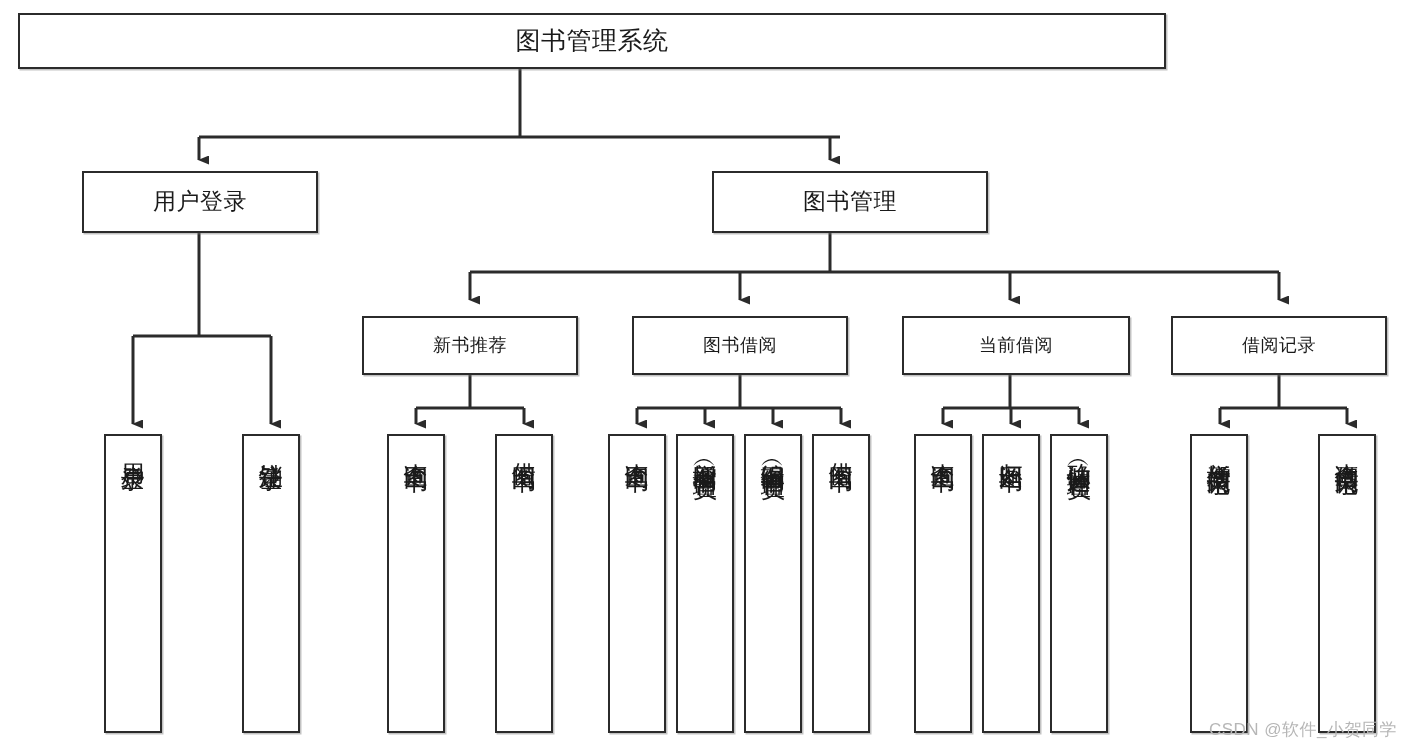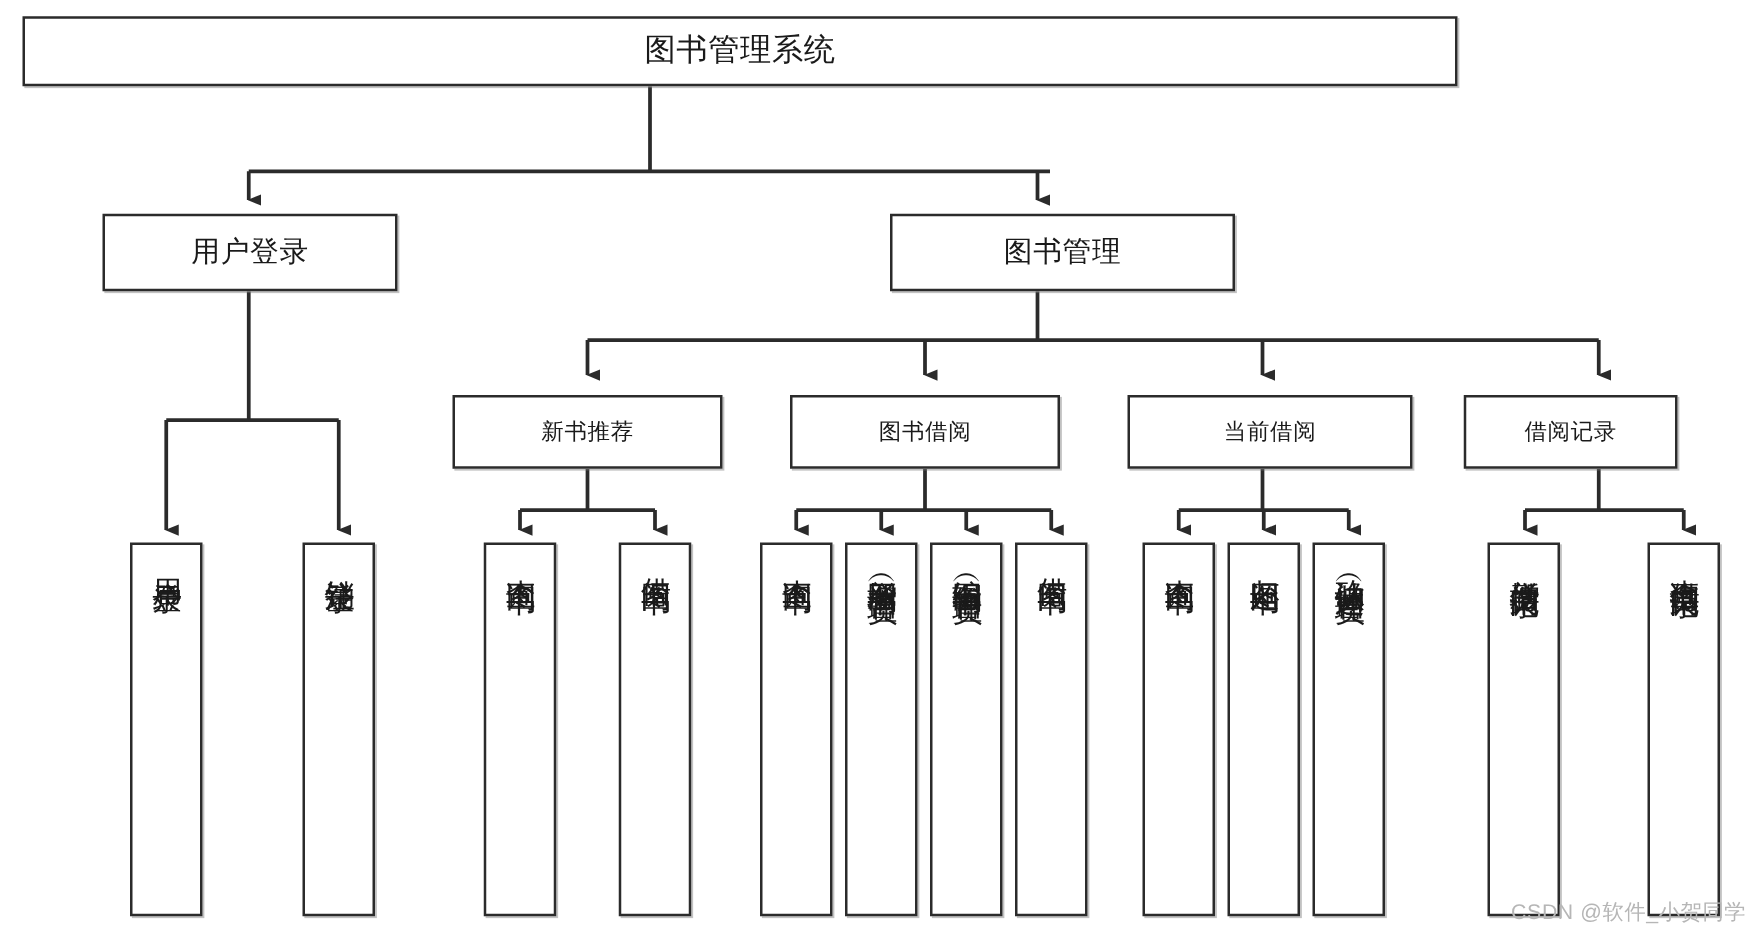--- a/index.html
+++ b/index.html
@@ -137,21 +137,21 @@
 
   <div class="node level3" style="left:362px; top:316px; width:216px; height:59px;">
     <span class="label">新书推荐</span>
   </div>
   <div class="node level3" style="left:632px; top:316px; width:216px; height:59px;">
     <span class="label">图书借阅</span>
   </div>
   <div class="node level3" style="left:902px; top:316px; width:228px; height:59px;">
     <span class="label">当前借阅</span>
   </div>
-  <div class="node level3" style="left:1171px; top:316px; width:171px; height:59px;">
+  <div class="node level3" style="left:1171px; top:316px; width:216px; height:59px;">
     <span class="label">借阅记录</span>
   </div>
 
   <div class="node leaf" style="left:104px; top:434px; width:58px; height:299px;">
     <span class="label">用户登录</span>
   </div>
   <div class="node leaf" style="left:242px; top:434px; width:58px; height:299px;">
     <span class="label">注销登录</span>
   </div>
 

